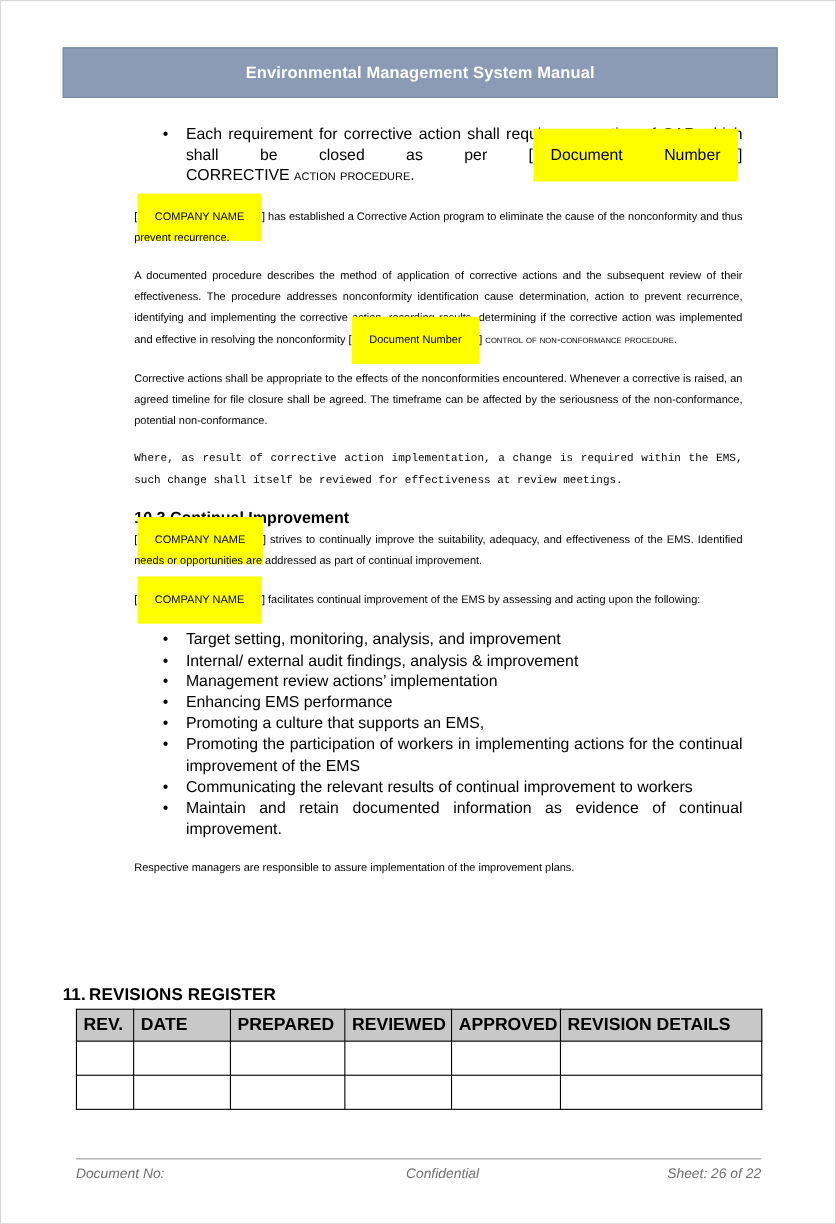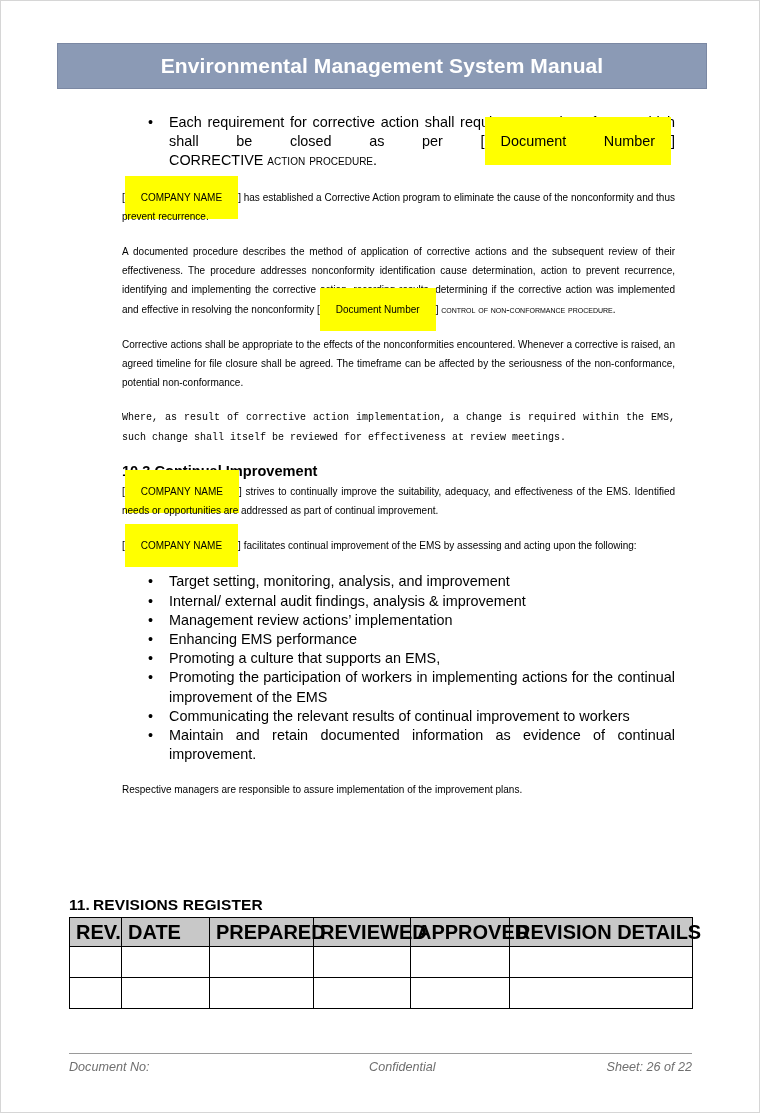--- a/index.html
+++ b/index.html
@@ -33,21 +33,21 @@
     height: 46px;
     box-sizing: border-box;
     background: #8b9ab5;
     border: 1px solid #7b88a3;
     display: flex;
     align-items: center;
     justify-content: center;
   }
   .banner-title {
     color: #ffffff;
-    font-size: 21px;
+    font-size: 15px;
     font-weight: bold;
     letter-spacing: 0.1px;
     text-align: center;
   }
 
   
   .content {
     position: absolute;
     left: 121px;
     top: 112px;
@@ -102,42 +102,42 @@
   .heading3 {
     margin: 0 0 1px 0;
     font-size: 14.6px;
     font-weight: bold;
     line-height: 19px;
   }
 
   
   .rev-heading {
     position: absolute;
-    left: 68px;
+    left: 56px;
     top: 895px;
     font-size: 15.5px;
     font-weight: bold;
     letter-spacing: 0.1px;
   }
   .rev-heading .num { margin-right: 3px; }
 
   
   table.rev-table {
     position: absolute;
     left: 68px;
     top: 916px;
     width: 623px;
     border-collapse: collapse;
     table-layout: fixed;
   }
   table.rev-table th,
   table.rev-table td {
     border: 1px solid #000000;
     padding: 0;
-    font-size: 20px;
+    font-size: 16px;
   }
   table.rev-table th {
     background: #c8c8c8;
     text-align: left;
     font-weight: bold;
     height: 28px;
     padding-left: 6px;
     white-space: nowrap;
     vertical-align: middle;
   }

